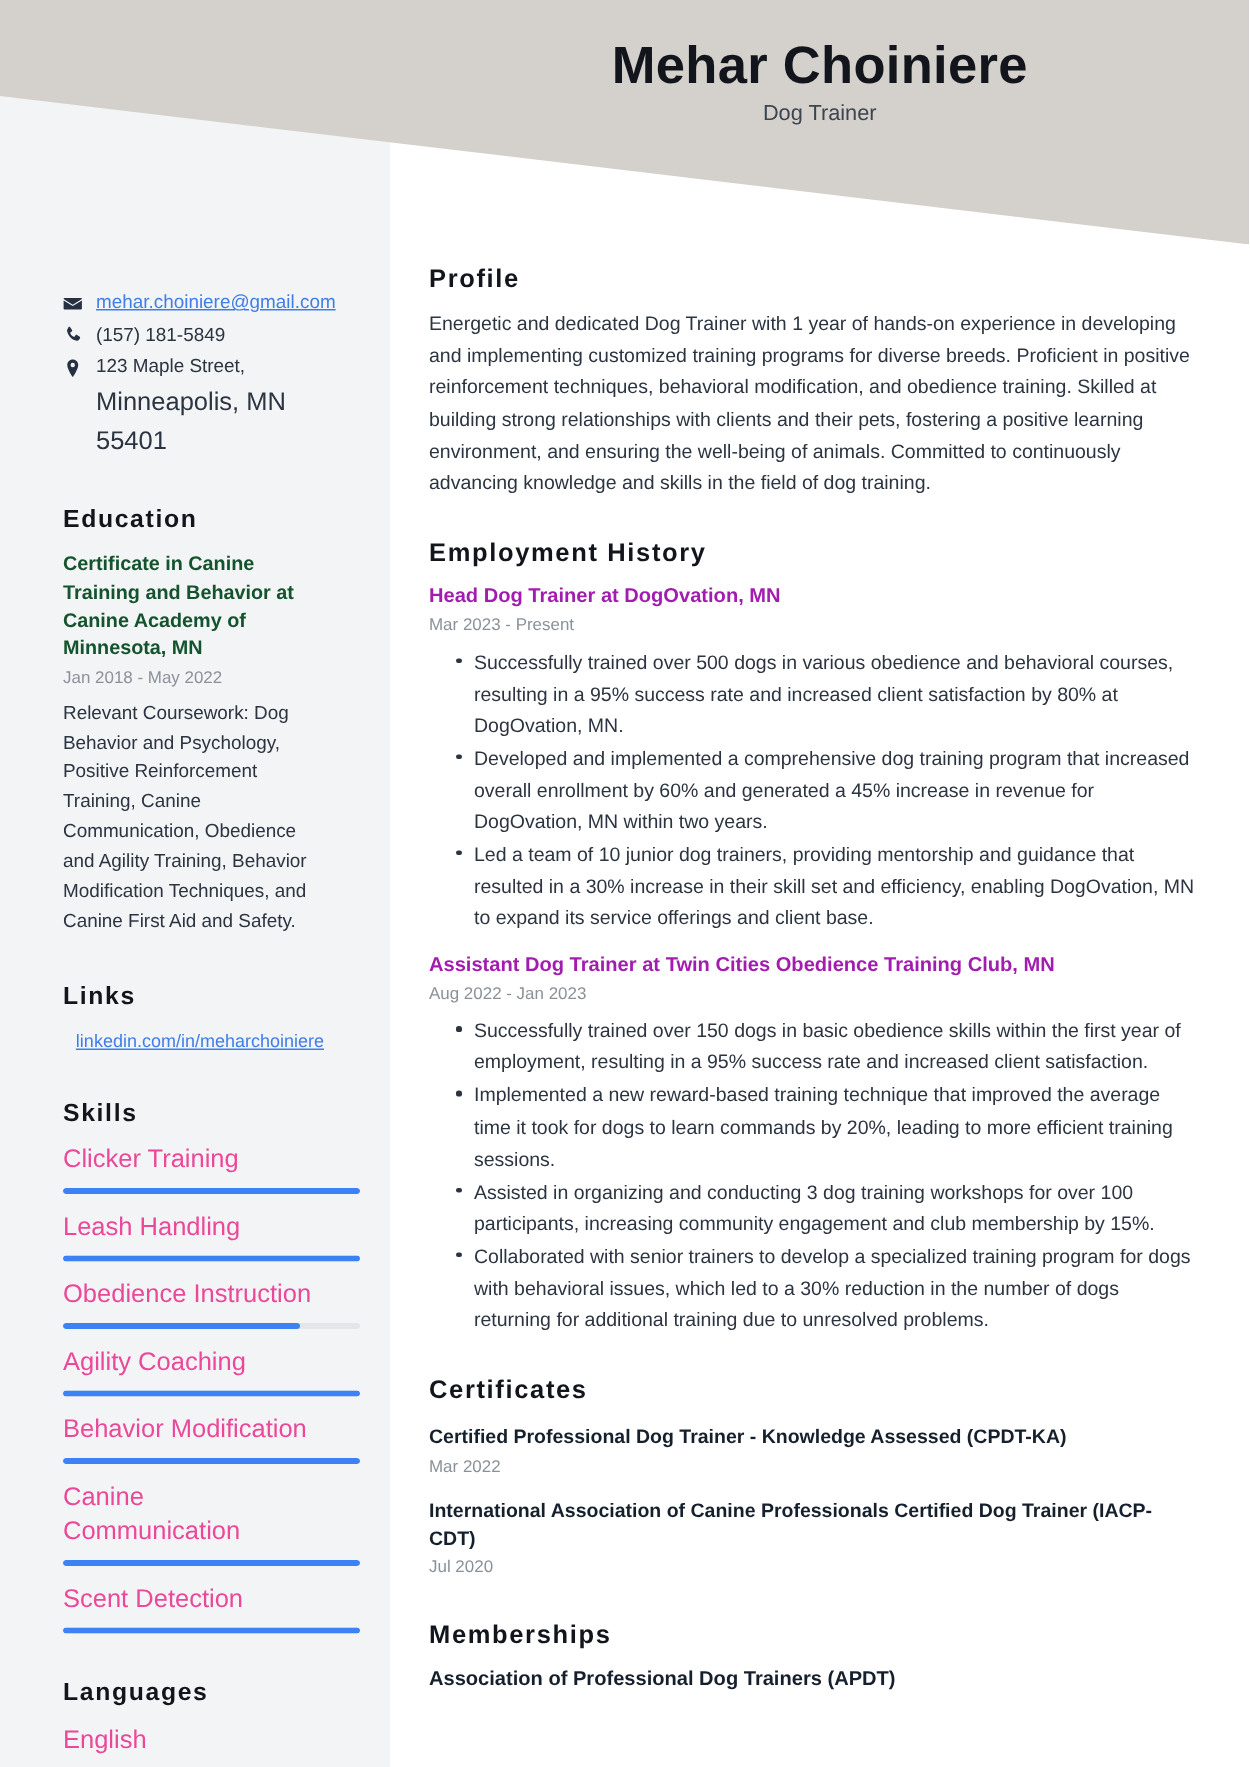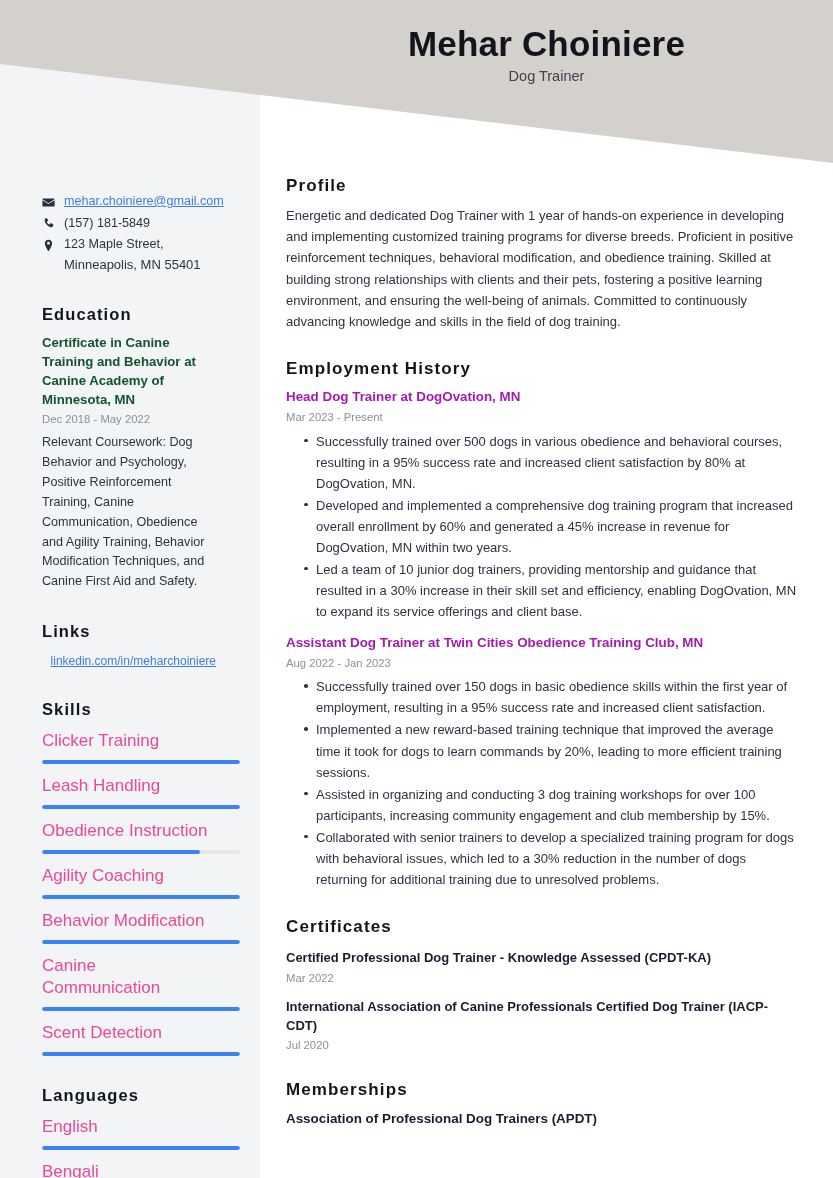--- a/index.html
+++ b/index.html
@@ -113,21 +113,21 @@
   }
   .ci svg { display: block; fill: #253041; }
   .contact-text { flex: 1 1 auto; }
   .contact-text a,
   a.link {
     color: #3f7ee8;
     text-decoration: underline;
   }
   .addr-2 {
     margin-left: 22px;
-    font-size: 13px;
+    font-size: 17px;
     line-height: 1.55;
     color: #2b3440;
     margin-top: -2px;
   }
 
   h2.sb-head {
     font-size: 16.5px;
     font-weight: 700;
     letter-spacing: 1.1px;
     color: #12161c;
@@ -306,21 +306,21 @@
               </svg>
           </span>
           <span class="contact-text">123 Maple Street,</span>
         </li>
       </ul>
       <div class="addr-2">Minneapolis, MN 55401</div>
 
       <h2 class="sb-head">Education</h2>
       <div>
         <p class="edu-title">Certificate in Canine Training and Behavior at Canine Academy of Minnesota, MN</p>
-        <p class="meta-date">Dec 2018 - May 2022</p>
+        <p class="meta-date">Jan 2018 - May 2022</p>
         <p class="edu-desc">Relevant Coursework: Dog Behavior and Psychology, Positive Reinforcement Training, Canine Communication, Obedience and Agility Training, Behavior Modification Techniques, and Canine First Aid and Safety.</p>
       </div>
 
       <h2 class="sb-head">Links</h2>
       <p class="link-row">
         <a class="link" href="#">linkedin.com/in/meharchoiniere</a>
       </p>
 
       <h2 class="sb-head">Skills</h2>
       <div>

